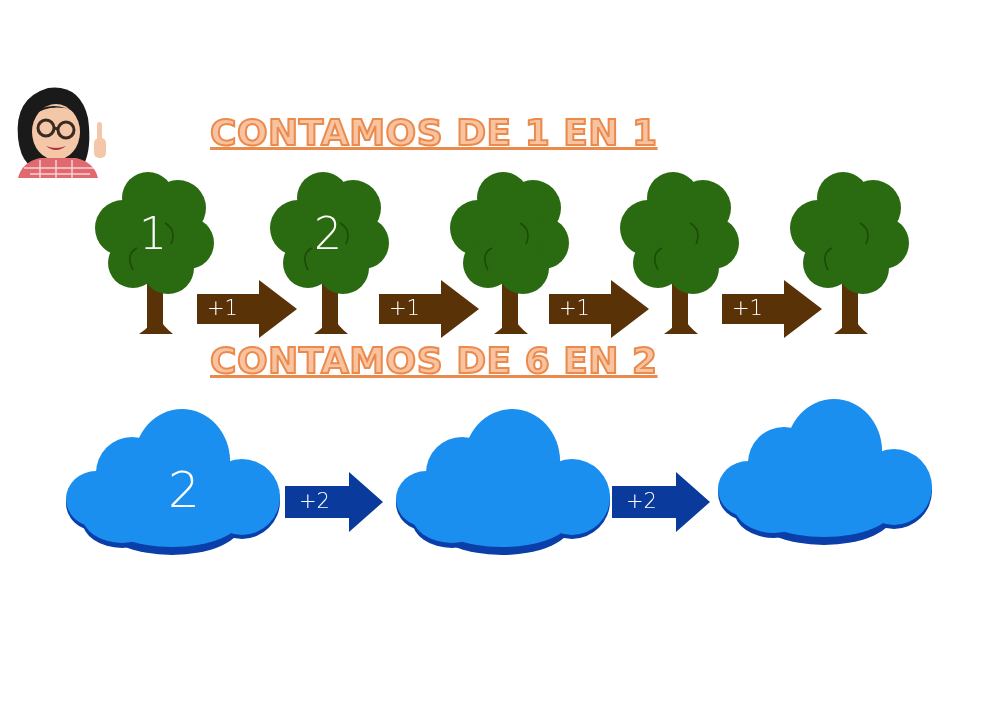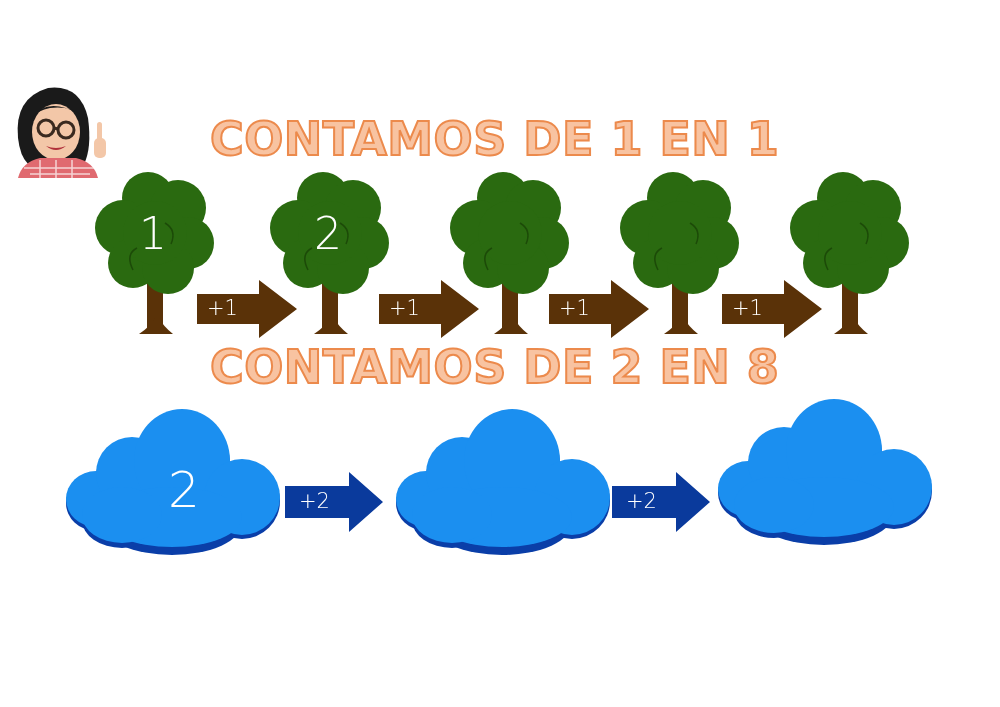--- a/index.html
+++ b/index.html
@@ -1,21 +1,22 @@
 <!DOCTYPE html>
 <html><head>
 <meta charset="utf-8">
 <style>
   html, body { margin: 0; padding: 0; background: #ffffff; }
   body { width: 1000px; height: 707px; position: relative; overflow: hidden; font-family: "Liberation Sans", sans-serif; }
   .title {
     position: absolute; left: 210px; width: 530px; 
-    font-family: "DejaVu Sans", sans-serif; font-weight: bold; font-size: 46px;
+    font-family: "DejaVu Sans", sans-serif; font-weight: bold; font-size: 36px;
     color: #f8c3a1; -webkit-text-stroke: 2px #ec8a4c; letter-spacing: 0.5px;
     white-space: nowrap;
+    text-decoration: underline;
   }
   .tree { position: absolute; width: 130px; height: 170px; }
   .tree svg, .cloud svg, .arrow svg, .avatar svg { display: block; }
   .tree-num {
     position: absolute; left: 0; width: 120px; top: 40px; text-align: center;
     color: #ffffff; font-family: "DejaVu Sans", sans-serif; font-weight: 200; font-size: 44px;
   }
   .arrow { position: absolute; }
   .arrow-label {
     position: absolute; color: #ffffff; font-family: "DejaVu Sans", sans-serif; font-size: 21px; font-weight: 300;
@@ -160,21 +161,21 @@
     </svg>
   <div class="arrow-label" style="left:10px; top:16px;">+1</div>
 </div>
 <div class="arrow" style="left:722px; top:280px;">
   <svg width="102" height="58" viewBox="0 0 102 58">
       <path d="M0 14 H62 V0 L100 29 L62 58 V44 H0Z" fill="#5a3208"></path>
     </svg>
   <div class="arrow-label" style="left:10px; top:16px;">+1</div>
 </div>
 
-<div class="title" style="top:340px;">CONTAMOS DE 2 EN 8</div>
+<div class="title" style="top:340px;">CONTAMOS DE 6 EN 2</div>
 
 <div class="cloud" style="left:62px; top:405px;">
   <svg width="220" height="155" viewBox="0 0 220 155">
     <g fill="#0a3ea8">
       <ellipse cx="34" cy="98" rx="30" ry="28"></ellipse>
         <ellipse cx="70" cy="72" rx="36" ry="36"></ellipse>
         <ellipse cx="120" cy="60" rx="48" ry="52"></ellipse>
       <ellipse cx="180" cy="96" rx="38" ry="38"></ellipse>
         <ellipse cx="110" cy="118" rx="70" ry="32"></ellipse>
         <ellipse cx="60" cy="115" rx="40" ry="28"></ellipse>

